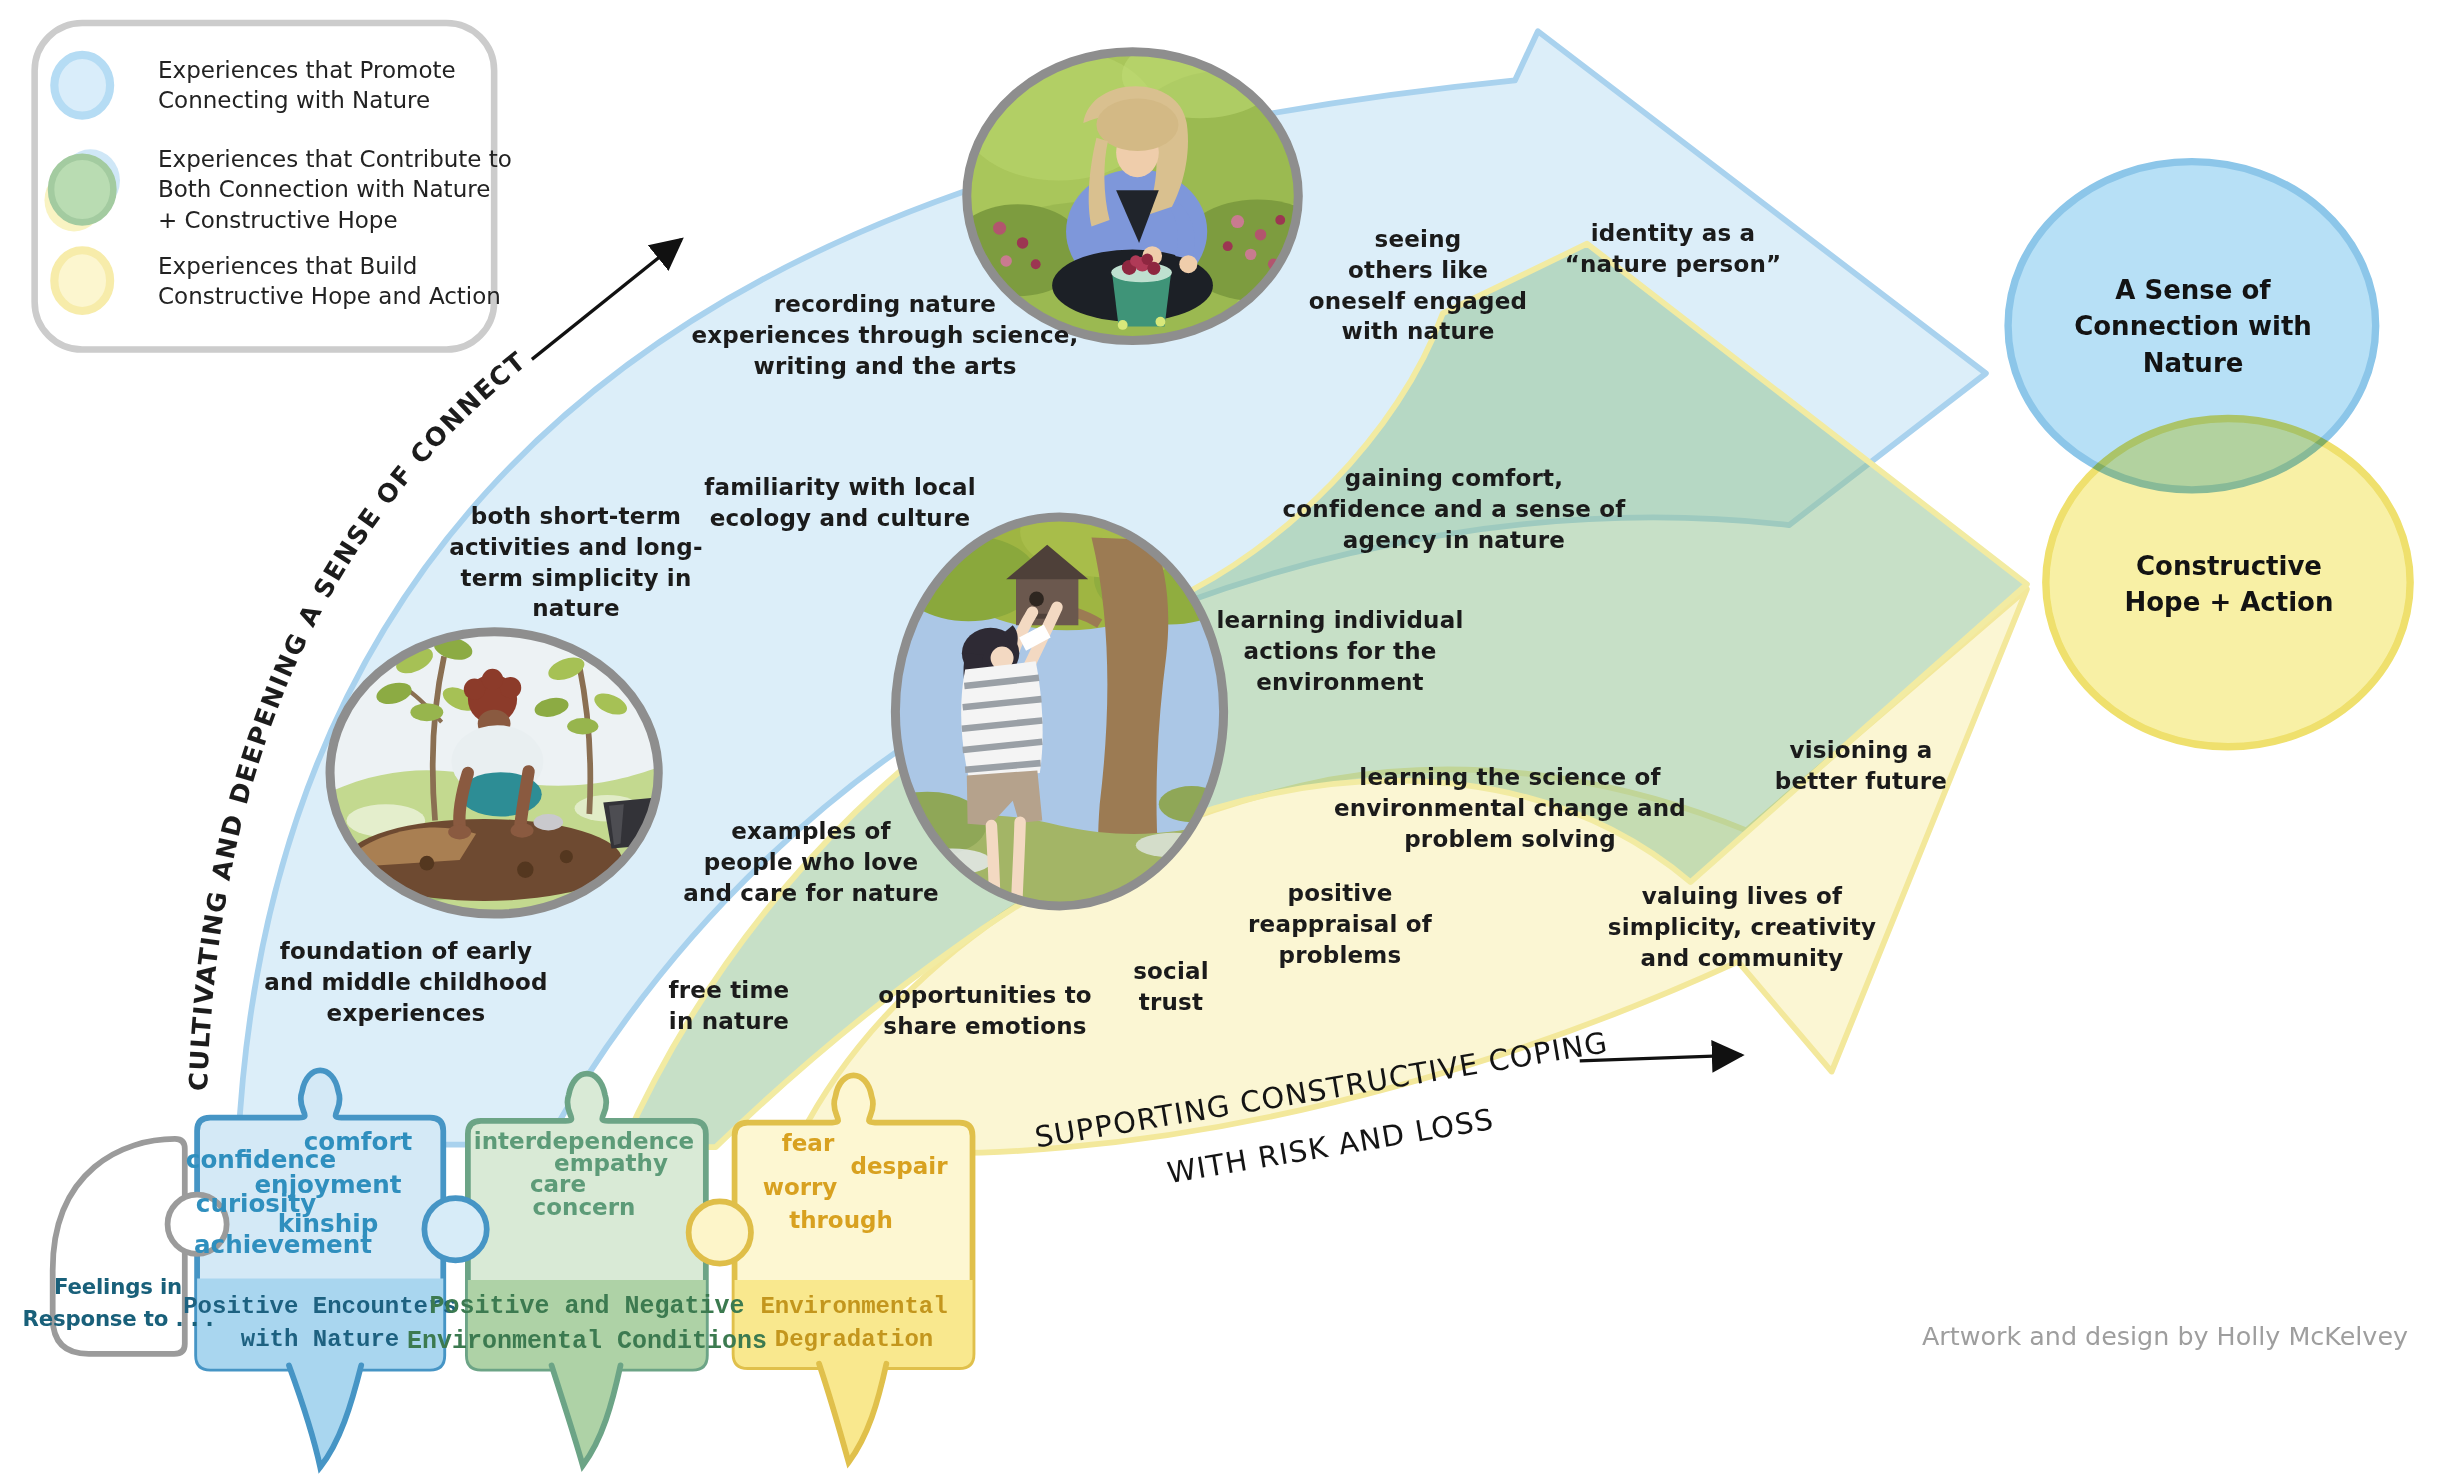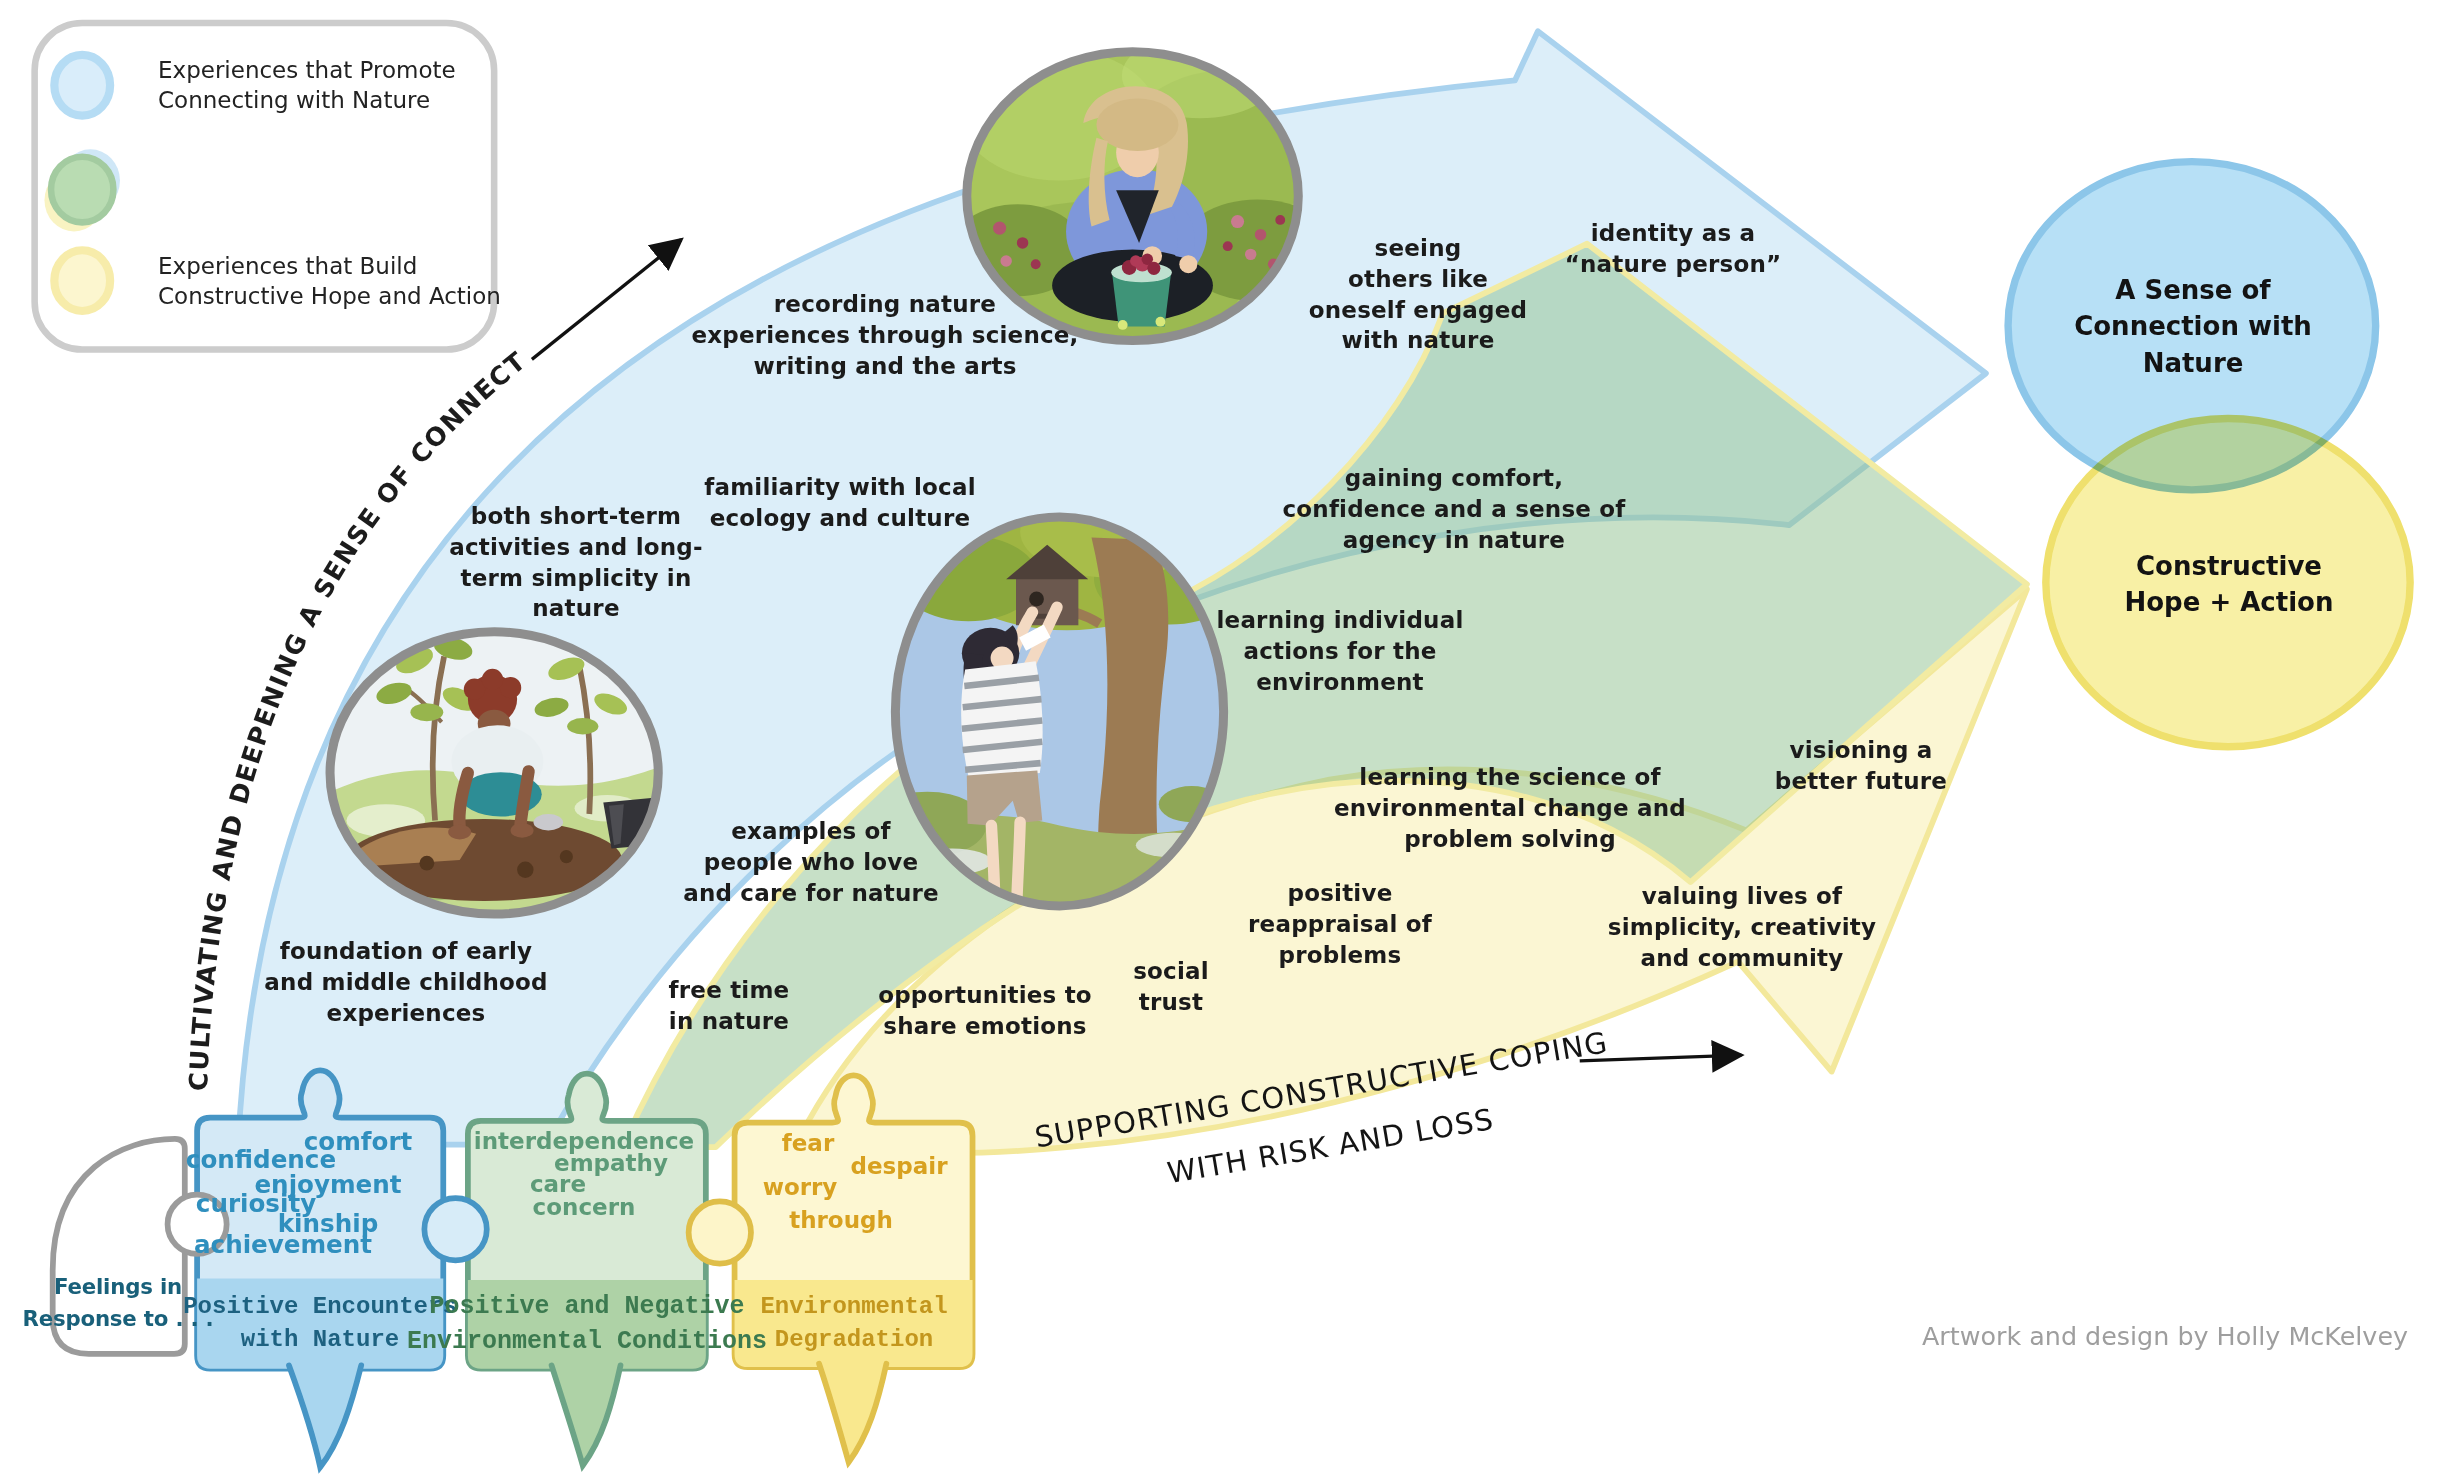--- a/index.html
+++ b/index.html
@@ -228,33 +228,36 @@
       <path d="M 895,1560 L 1185,1560 L 1185,1650 Q 1185,1666 1169,1666 L 911,1666 Q 895,1666 895,1650 Z" fill="#f9e88e"></path>
       <path d="M 998,1658 C 1012,1702 1024,1744 1034,1782 C 1058,1752 1070,1710 1080,1658 Z" fill="#f9e88e"></path>
       <path d="M 998,1662 C 1012,1704 1024,1746 1034,1782 C 1058,1750 1070,1708 1080,1662" fill="none" stroke="#e0c04b" stroke-width="7" stroke-linecap="round"></path>
     </g>
     <circle cx="877" cy="1502" r="38" fill="#fdf5c9" stroke="#dfbe49" stroke-width="7"></circle>
   </g>
 </svg>
 
 <div class="legend-item" style="top:85px">Experiences that Promote
 Connecting with Nature</div>
+<div class="legend-item" style="top:190px">Experiences that Contribute to
+Both Connection with Nature
++ Constructive Hope</div>
 <div class="legend-item" style="top:281px">Experiences that Build
 Constructive Hope and Action</div>
 
 <div class="lbl" style="left:885px;top:335px">recording nature
 experiences through science,
 writing and the arts</div>
 <div class="lbl" style="left:576px;top:563px">both short-term
 activities and long-
 term simplicity in
 nature</div>
 <div class="lbl" style="left:840px;top:503px">familiarity with local
 ecology and culture</div>
-<div class="lbl" style="left:1418px;top:295px">seeing
+<div class="lbl" style="left:1418px;top:286px">seeing
 others like
 oneself engaged
 with nature</div>
 <div class="lbl" style="left:1673px;top:249px">identity as a
 “nature person”</div>
 <div class="lbl" style="left:1454px;top:509px">gaining comfort,
 confidence and a sense of
 agency in nature</div>
 <div class="lbl" style="left:1340px;top:651px">learning individual
 actions for the

